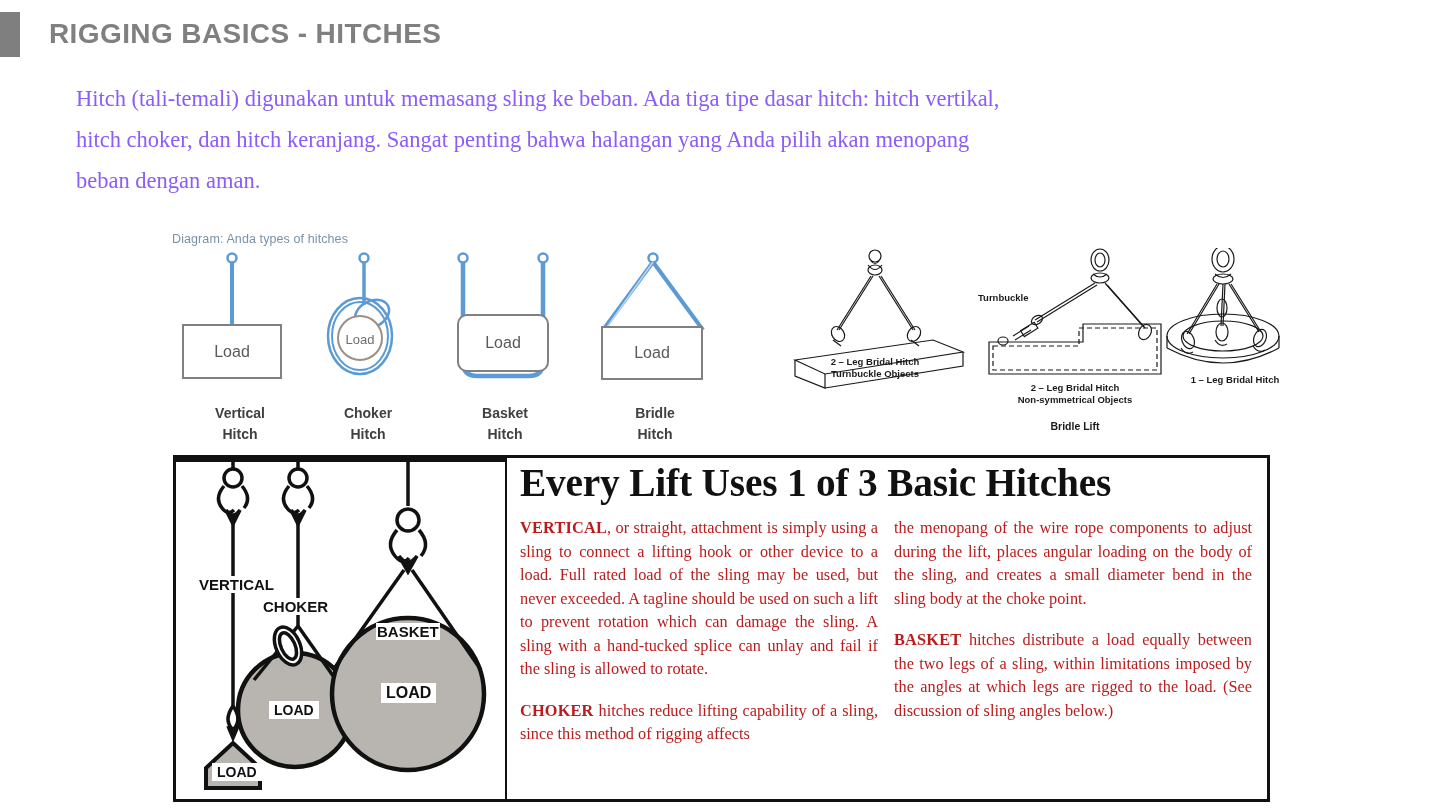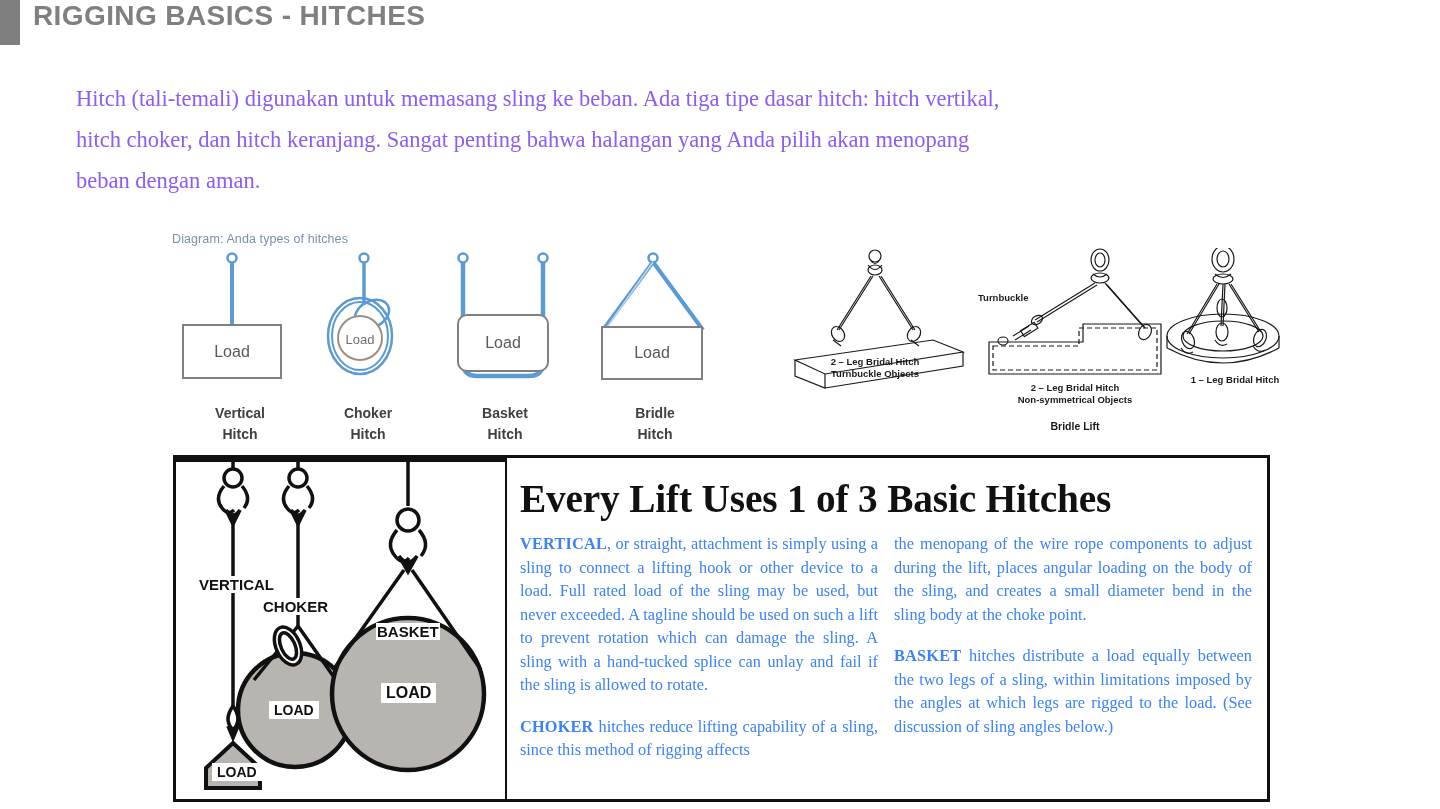--- a/index.html
+++ b/index.html
@@ -5,21 +5,21 @@
   * { box-sizing: border-box; margin: 0; padding: 0; }
   html, body {
     width: 1440px; height: 809px;
     background: #ffffff;
     font-family: "Liberation Sans", sans-serif;
     overflow: hidden;
   }
   #slide { position: relative; width: 1440px; height: 809px; background: #fff; }
 
   
-  .title-bar { position: absolute; left: 0; top: 0; height: 48px; display: flex; align-items: flex-start; }
+  .title-bar { position: absolute; left: 0; top: 10px; height: 48px; display: flex; align-items: center; gap: 16px; }
   .title-accent { width: 20px; height: 45px; background: #7f7f7f; }
   .title-text {
     margin-left: 13px; font-size: 28px; font-weight: bold;
     color: #808080; letter-spacing: 0.4px;
     font-family: "Liberation Sans", sans-serif;
   }
 
   
   .intro {
     position: absolute; left: 76px; top: 78px; width: 930px;
@@ -59,32 +59,32 @@
     text-align: center;
   }
 
   
   .panel {
     position: absolute; left: 173px; top: 455px; width: 1097px; height: 347px;
     border: 3px solid #111; background: #fff; overflow: hidden;
   }
   .panel-art { position: absolute; left: 0; top: 0; width: 330px; height: 341px; }
   .panel-divider { position: absolute; left: 329px; top: 0; width: 2px; height: 341px; background: #111; }
-  .panel-body { position: absolute; left: 338px; top: 0; right: 0; bottom: 0; padding: 16px 14px 0 6px; }
+  .panel-body { position: absolute; left: 338px; top: 0; right: 0; bottom: 0; padding: 0 14px 0 6px; }
   .headline {
     font-family: "Liberation Serif", serif; font-weight: bold;
     font-size: 41px; color: #111; letter-spacing: -0.2px;
     transform: scaleX(0.96); transform-origin: left center;
     white-space: nowrap; margin-bottom: 10px;
   }
   .cols { display: flex; gap: 16px; }
   .col { width: 358px; }
   .col p {
     font-family: "Liberation Serif", serif; font-size: 16.3px;
-    line-height: 23.5px; color: #3b82f6; text-align: justify;
+    line-height: 23.5px; color: #b91c1c; text-align: justify;
     margin-bottom: 18px;
   }
   .col p b { font-weight: bold; letter-spacing: .2px; }
 
   
   .art-lbl {
     position: absolute; font-family: "Liberation Sans", sans-serif;
     font-weight: bold; font-size: 15px; color: #111;
     background: #fff; padding: 0 1px; white-space: nowrap;
   }

